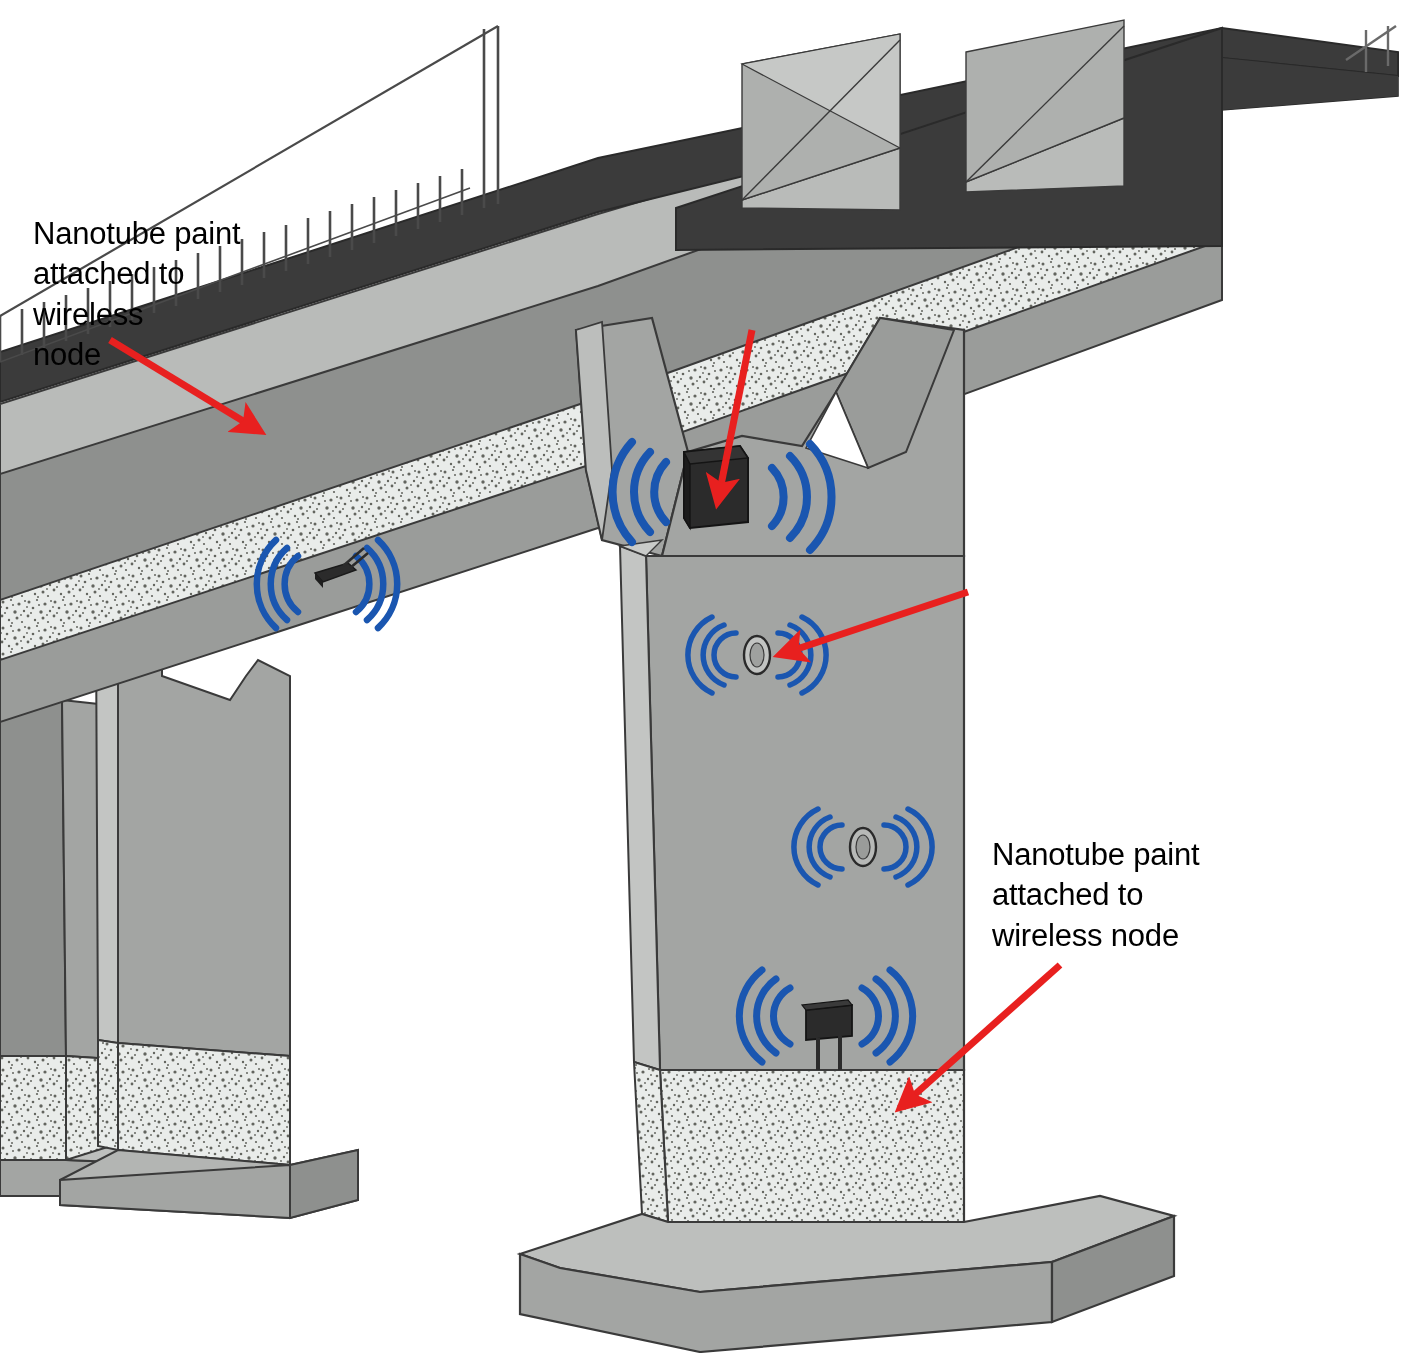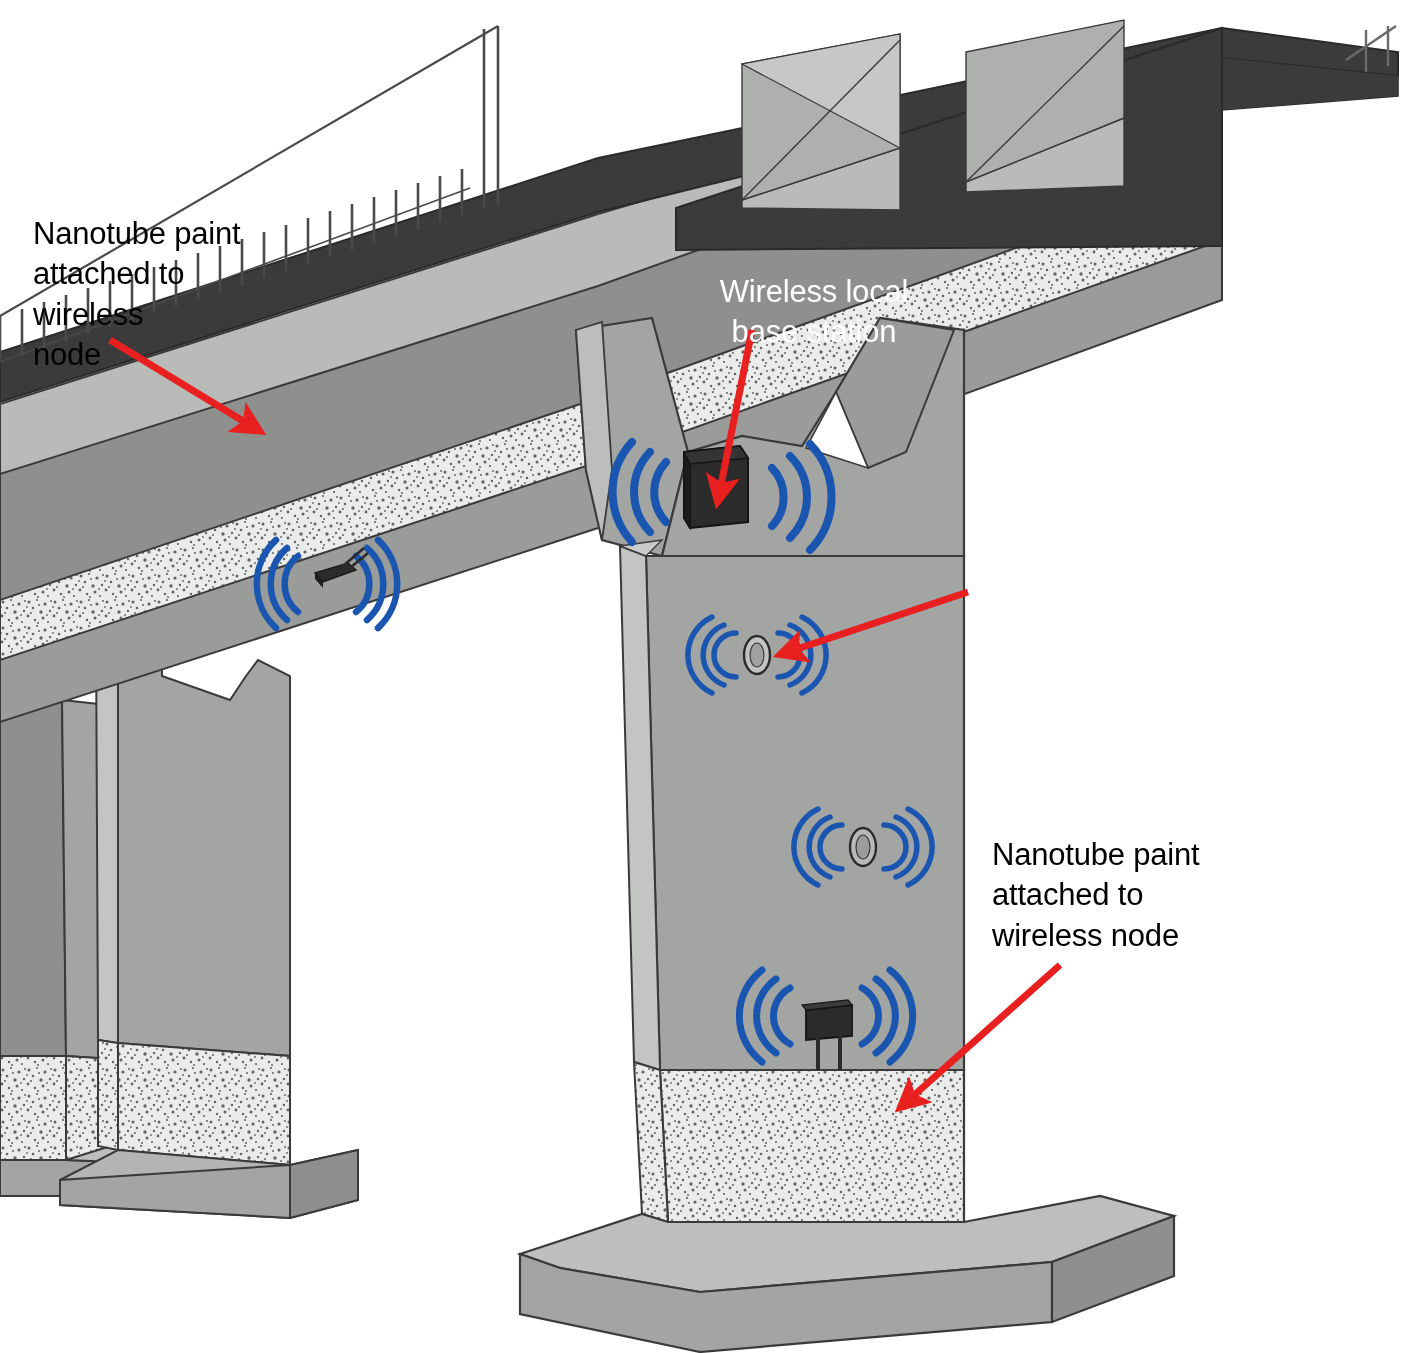--- a/index.html
+++ b/index.html
@@ -276,21 +276,19 @@
         <line x1="1060" y1="965" x2="902" y2="1106" stroke="#e8201f" stroke-width="7" marker-end="url(#arrowhead)"></line>
       </g>
     </g>
   </svg>
 
   <div class="lbl" id="label-nanotube-deck">Nanotube paint
 attached to
 wireless
 node</div>
 
-  <div class="lbl white" id="label-base-station">Wireless local
-base station</div>
 
 
   <div class="lbl" id="label-nanotube-pier">Nanotube paint
 attached to
 wireless node</div>
 
 </div>
 
 </body></html>

